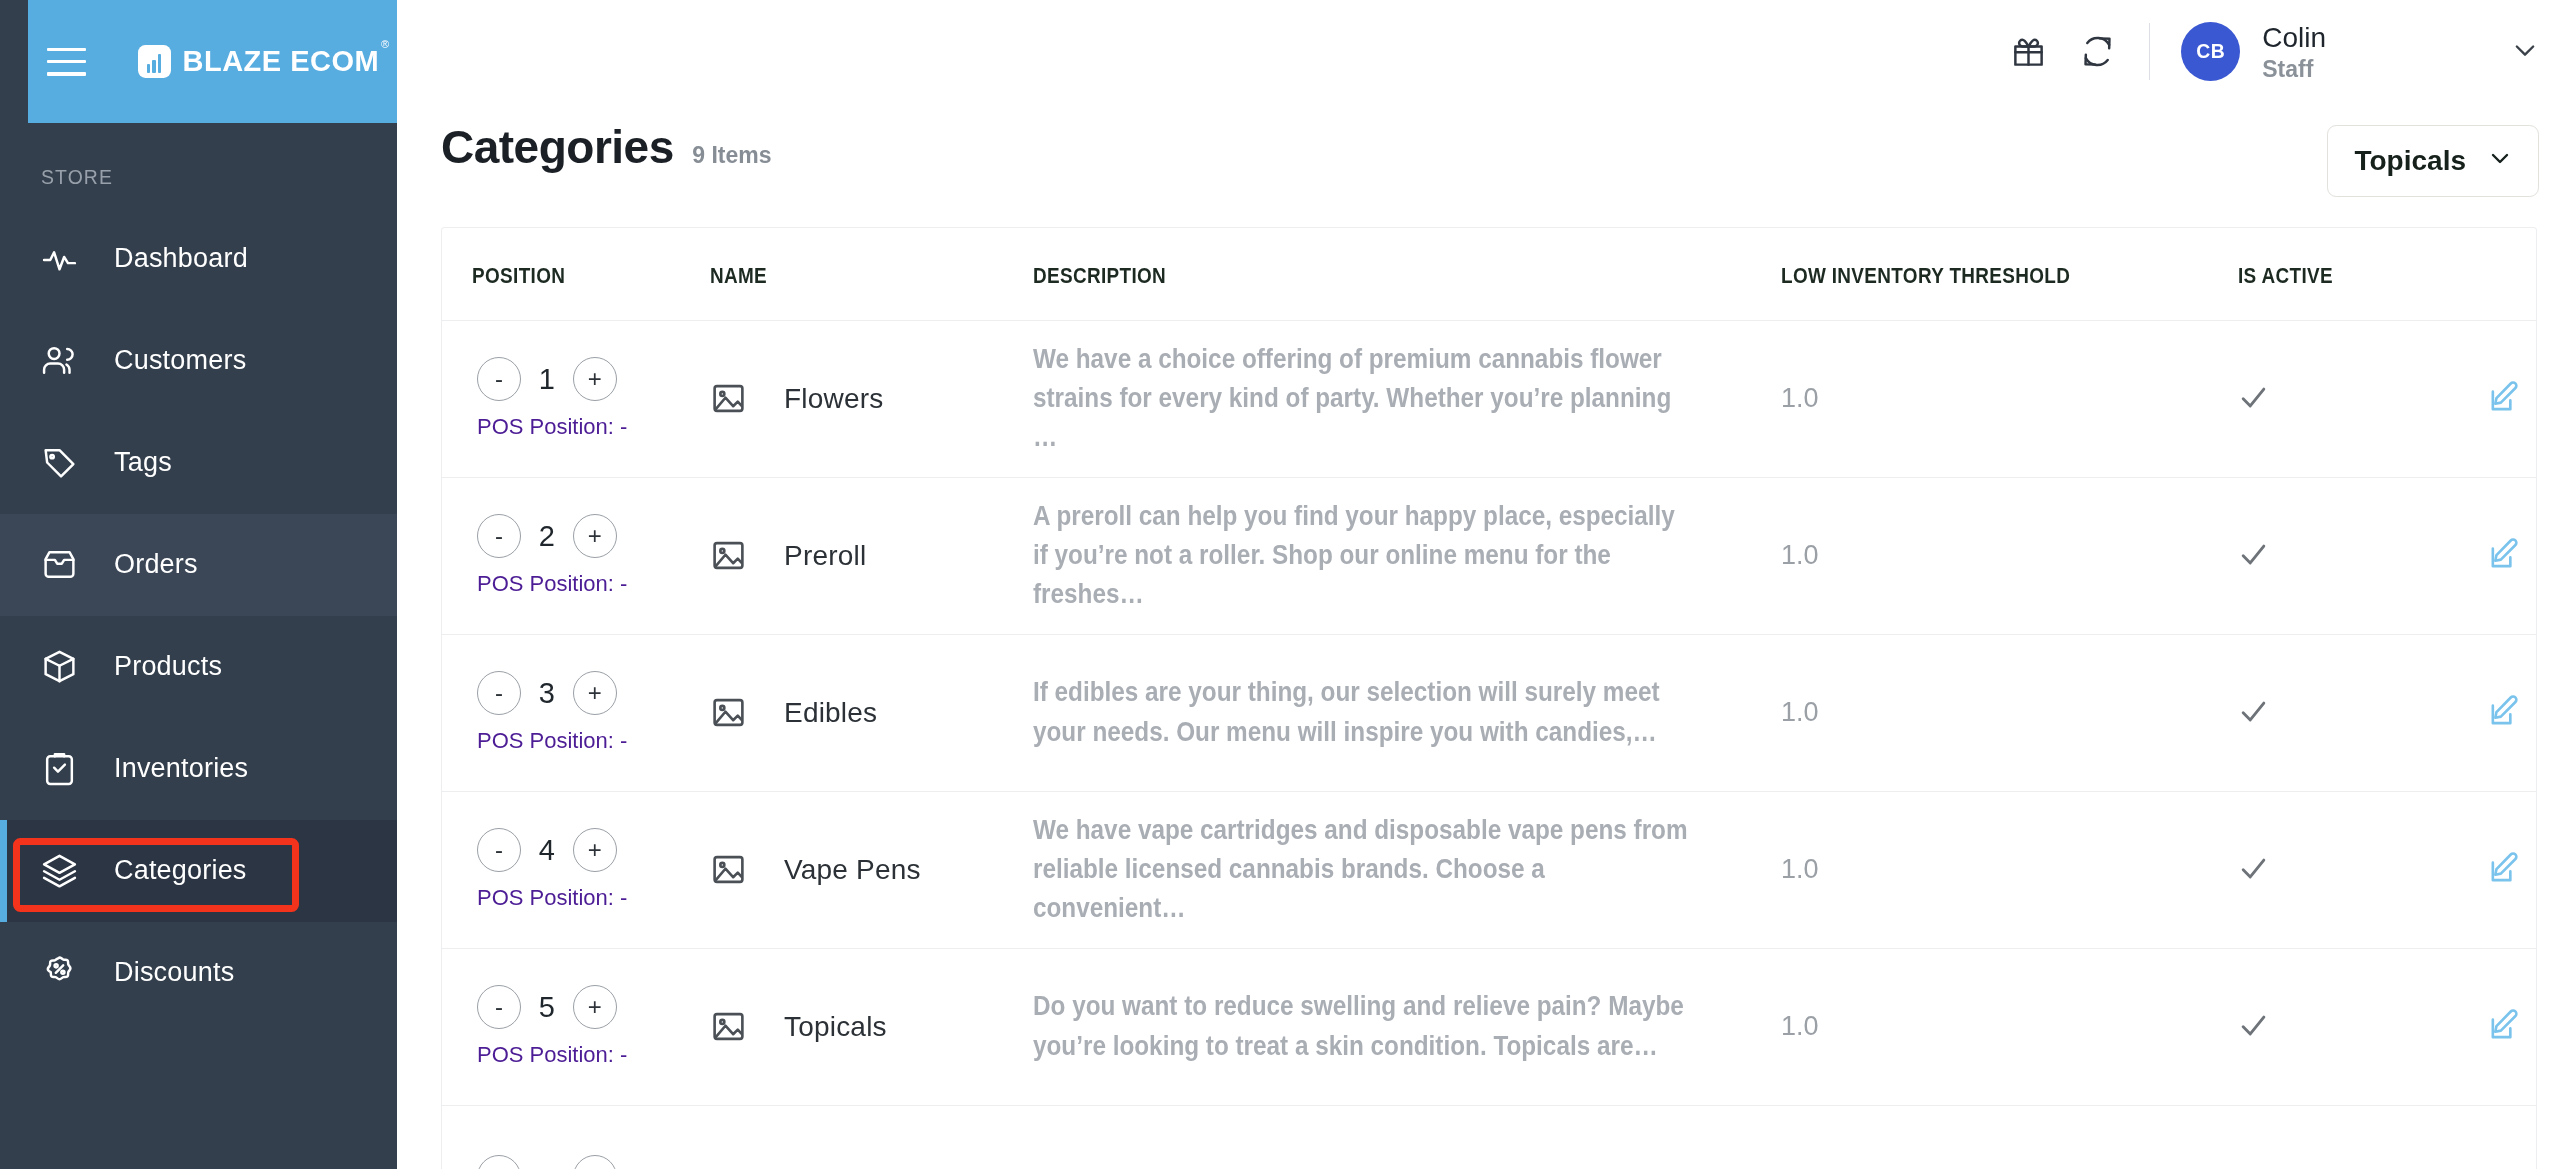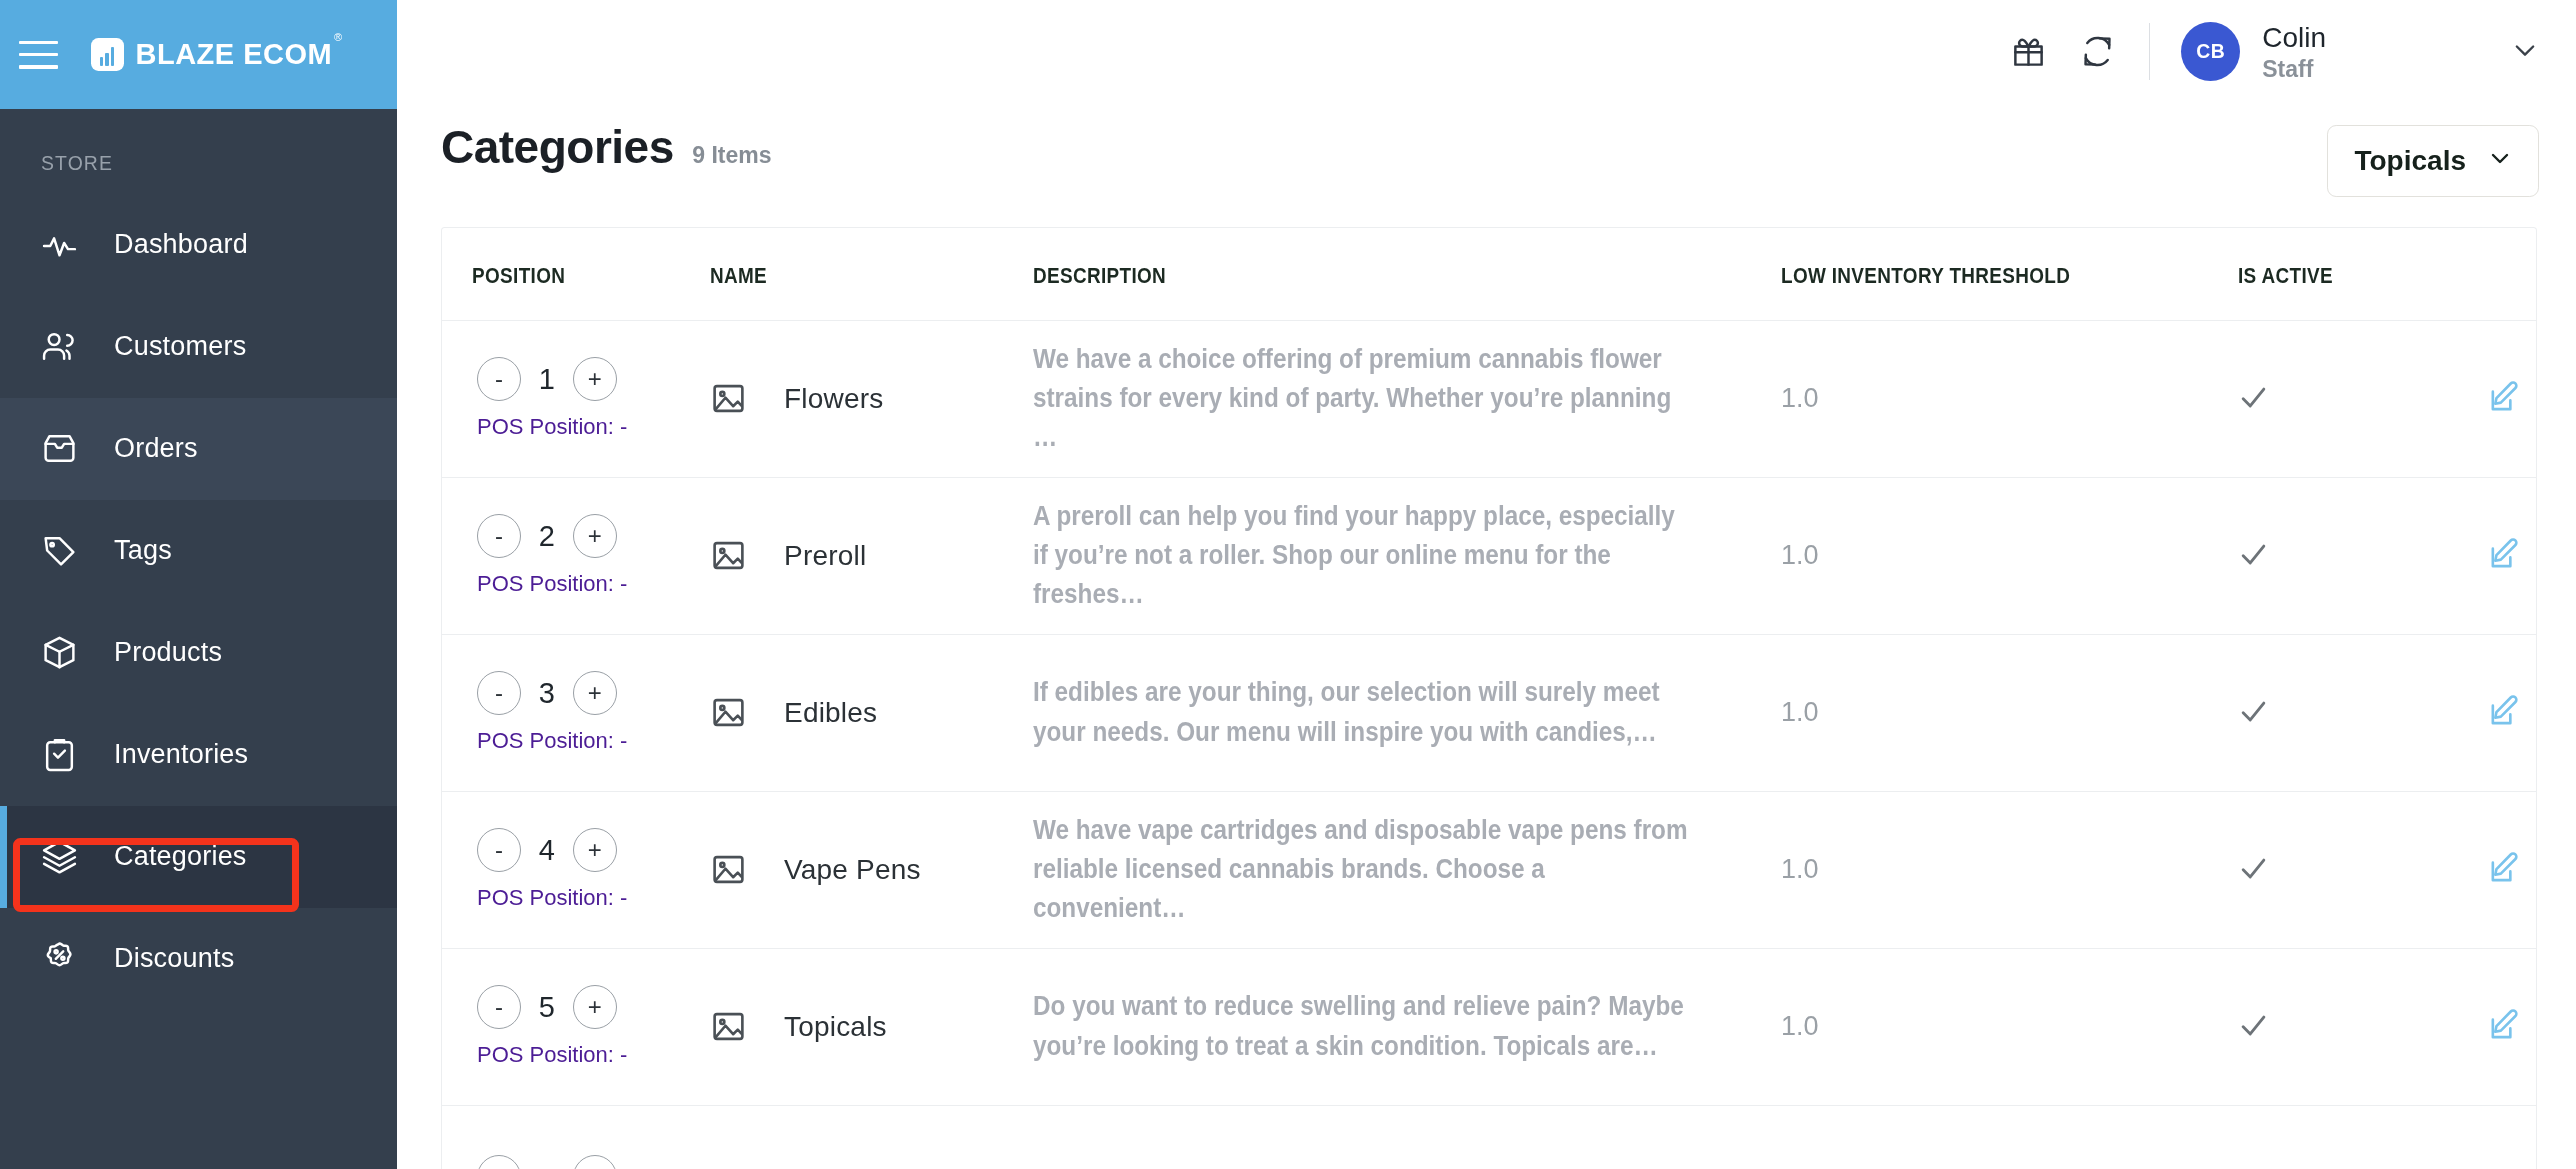--- a/index.html
+++ b/index.html
@@ -13,26 +13,27 @@
   .app { display: flex; width: 2576px; height: 1170px; }
 
   
   .sidebar {
     width: 397px; height: 1170px;
     background: #343f4d;
     flex: 0 0 397px;
     position: relative;
   }
   .brandbar {
-    height: 109px;
+    height: 123px;
     background: #57ace0;
     display: flex;
     align-items: center;
     padding-left: 18.5px;
-    gap: 33px;
+    gap: 52px;
+    margin-left: 28px;
   }
   .hamburger {
     width: 39px; height: 28px;
     display: flex; flex-direction: column; justify-content: space-between;
     cursor: pointer;
   }
   .hamburger i { display: block; height: 3.7px; background: #fff; border-radius: 0.9px; }
   .brand { display: flex; align-items: center; gap: 12px; cursor: pointer; }
   .brand-mark {
     width: 33px; height: 33px; background: #fff; border-radius: 7.4px;
@@ -237,38 +238,38 @@
           <svg viewBox="0 0 24 24" stroke-linecap="round" stroke-linejoin="round">
               <path d="M15 20v-2a4 4 0 0 0-4-4H6a4 4 0 0 0-4 4v2"></path>
               <circle cx="8.5" cy="7.5" r="3.5"></circle>
               <path d="M17 11.5a3.5 3.5 0 0 0 0-7"></path>
               <path d="M18.5 20v-2a4 4 0 0 0-2-3.4"></path>
             </svg>
         </span>
         <span class="nav-label">Customers</span>
       </div>
 
+      <div class="nav-item">
+        <span class="nav-icon">
+          <svg viewBox="0 0 24 24" stroke-linecap="round" stroke-linejoin="round">
+              <path d="M3 4h9l9 9-8 8-9-9z"></path>
+              <circle cx="7.2" cy="8.2" r="1.1"></circle>
+            </svg>
+        </span>
+        <span class="nav-label">Tags</span>
+      </div>
+
       <div class="nav-item hovered">
         <span class="nav-icon">
           <svg viewBox="0 0 24 24" stroke-linecap="round" stroke-linejoin="round">
               <path d="M3 8.5 5.5 4h13L21 8.5V18a2 2 0 0 1-2 2H5a2 2 0 0 1-2-2z"></path>
               <polyline points="3 9 9 9 10.5 11.5 13.5 11.5 15 9 21 9"></polyline>
             </svg>
         </span>
         <span class="nav-label">Orders</span>
-      </div>
-
-      <div class="nav-item">
-        <span class="nav-icon">
-          <svg viewBox="0 0 24 24" stroke-linecap="round" stroke-linejoin="round">
-              <path d="M3 4h9l9 9-8 8-9-9z"></path>
-              <circle cx="7.2" cy="8.2" r="1.1"></circle>
-            </svg>
-        </span>
-        <span class="nav-label">Tags</span>
       </div>
 
       <div class="nav-item">
         <span class="nav-icon">
           <svg viewBox="0 0 24 24" stroke-linecap="round" stroke-linejoin="round">
               <path d="M12 2.5 21 7v10l-9 4.5L3 17V7z"></path>
               <polyline points="3 7 12 11.5 21 7"></polyline>
               <line x1="12" y1="11.5" x2="12" y2="21.5"></line>
             </svg>
         </span>

